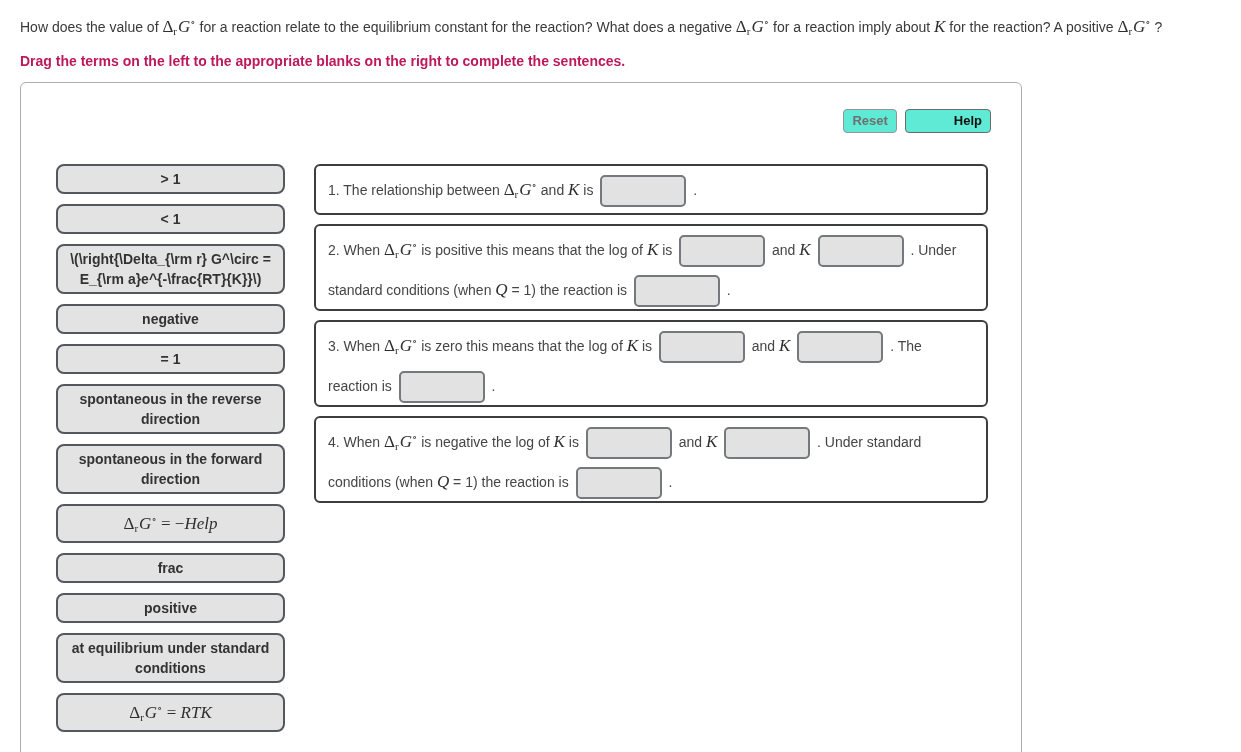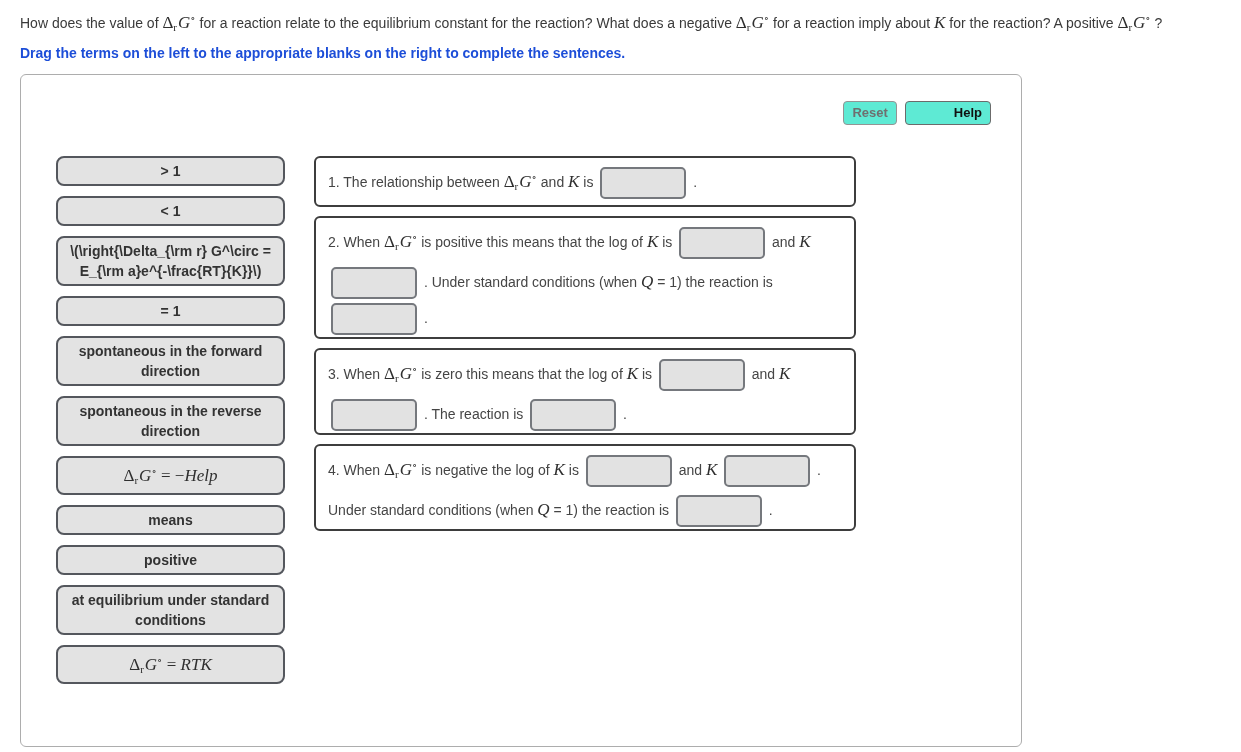--- a/index.html
+++ b/index.html
@@ -8,29 +8,29 @@
     font-family: "Liberation Sans", sans-serif;
     color: #3a3a3a;
     width: 1241px;
   }
   body { padding: 11px 0 10px 0; }
 
   
   .header { padding: 0 20px; }
   .q-line {
     font-size: 14px;
-    line-height: 15px;
+    line-height: 23px;
     color: #3a3a3a;
     margin-bottom: 10px;
     white-space: nowrap;
   }
   .instruction {
     font-size: 14px;
     font-weight: bold;
-    color: #1d4ed8;
+    color: #be185d;
     margin-bottom: 13px;
   }
 
   
   .seg-txt { }
   .seg-mathu, .seg-mathi, .seg-msub, .seg-msup {
     font-family: "Liberation Serif", "DejaVu Serif", serif;
     font-weight: normal;
     color: #2f2f2f;
   }
@@ -94,21 +94,21 @@
     text-align: center;
     font-size: 14px;
     font-weight: bold;
     color: #333333;
     line-height: 20px;
     word-break: break-word;
   }
   .term-label .seg-mathu, .term-label .seg-mathi { line-height: 22px; }
 
   .sentences-col {
-    width: 542px;
+    width: 674px;
     flex: none;
     display: flex;
     flex-direction: column;
     gap: 9px;
   }
   .sentence-box {
     border: 2px solid #3d3d3d;
     border-radius: 6px;
     background: #ffffff;
     padding: 1px 12px;
@@ -149,33 +149,36 @@
       <div class="term">
           <span class="term-label"><span class="seg-txt">&gt; 1</span></span>
         </div>
       <div class="term">
           <span class="term-label"><span class="seg-txt">&lt; 1</span></span>
         </div>
       <div class="term">
           <span class="term-label"><span class="seg-txt">\(\right{\Delta_{\rm r} G^\circ = E_{\rm a}e^{-\frac{RT}{K}}\)</span></span>
         </div>
       <div class="term">
+          <span class="term-label"><span class="seg-txt">negative</span></span>
+        </div>
+      <div class="term">
           <span class="term-label"><span class="seg-txt">= 1</span></span>
+        </div>
+      <div class="term">
+          <span class="term-label"><span class="seg-txt">spontaneous in the reverse direction</span></span>
         </div>
       <div class="term">
           <span class="term-label"><span class="seg-txt">spontaneous in the forward direction</span></span>
         </div>
       <div class="term">
-          <span class="term-label"><span class="seg-txt">spontaneous in the reverse direction</span></span>
-        </div>
-      <div class="term">
           <span class="term-label"><span class="seg-mathu">Δ</span><span class="seg-msub">r</span><span class="seg-mathi">G</span><span class="seg-msup">∘</span><span class="seg-mathu"> = −</span><span class="seg-mathi">Help</span></span>
         </div>
       <div class="term">
-          <span class="term-label"><span class="seg-txt">means</span></span>
+          <span class="term-label"><span class="seg-txt">frac</span></span>
         </div>
       <div class="term">
           <span class="term-label"><span class="seg-txt">positive</span></span>
         </div>
       <div class="term">
           <span class="term-label"><span class="seg-txt">at equilibrium under standard conditions</span></span>
         </div>
       <div class="term">
           <span class="term-label"><span class="seg-mathu">Δ</span><span class="seg-msub">r</span><span class="seg-mathi">G</span><span class="seg-msup">∘</span><span class="seg-mathu"> = </span><span class="seg-mathi">RTK</span></span>
         </div>

